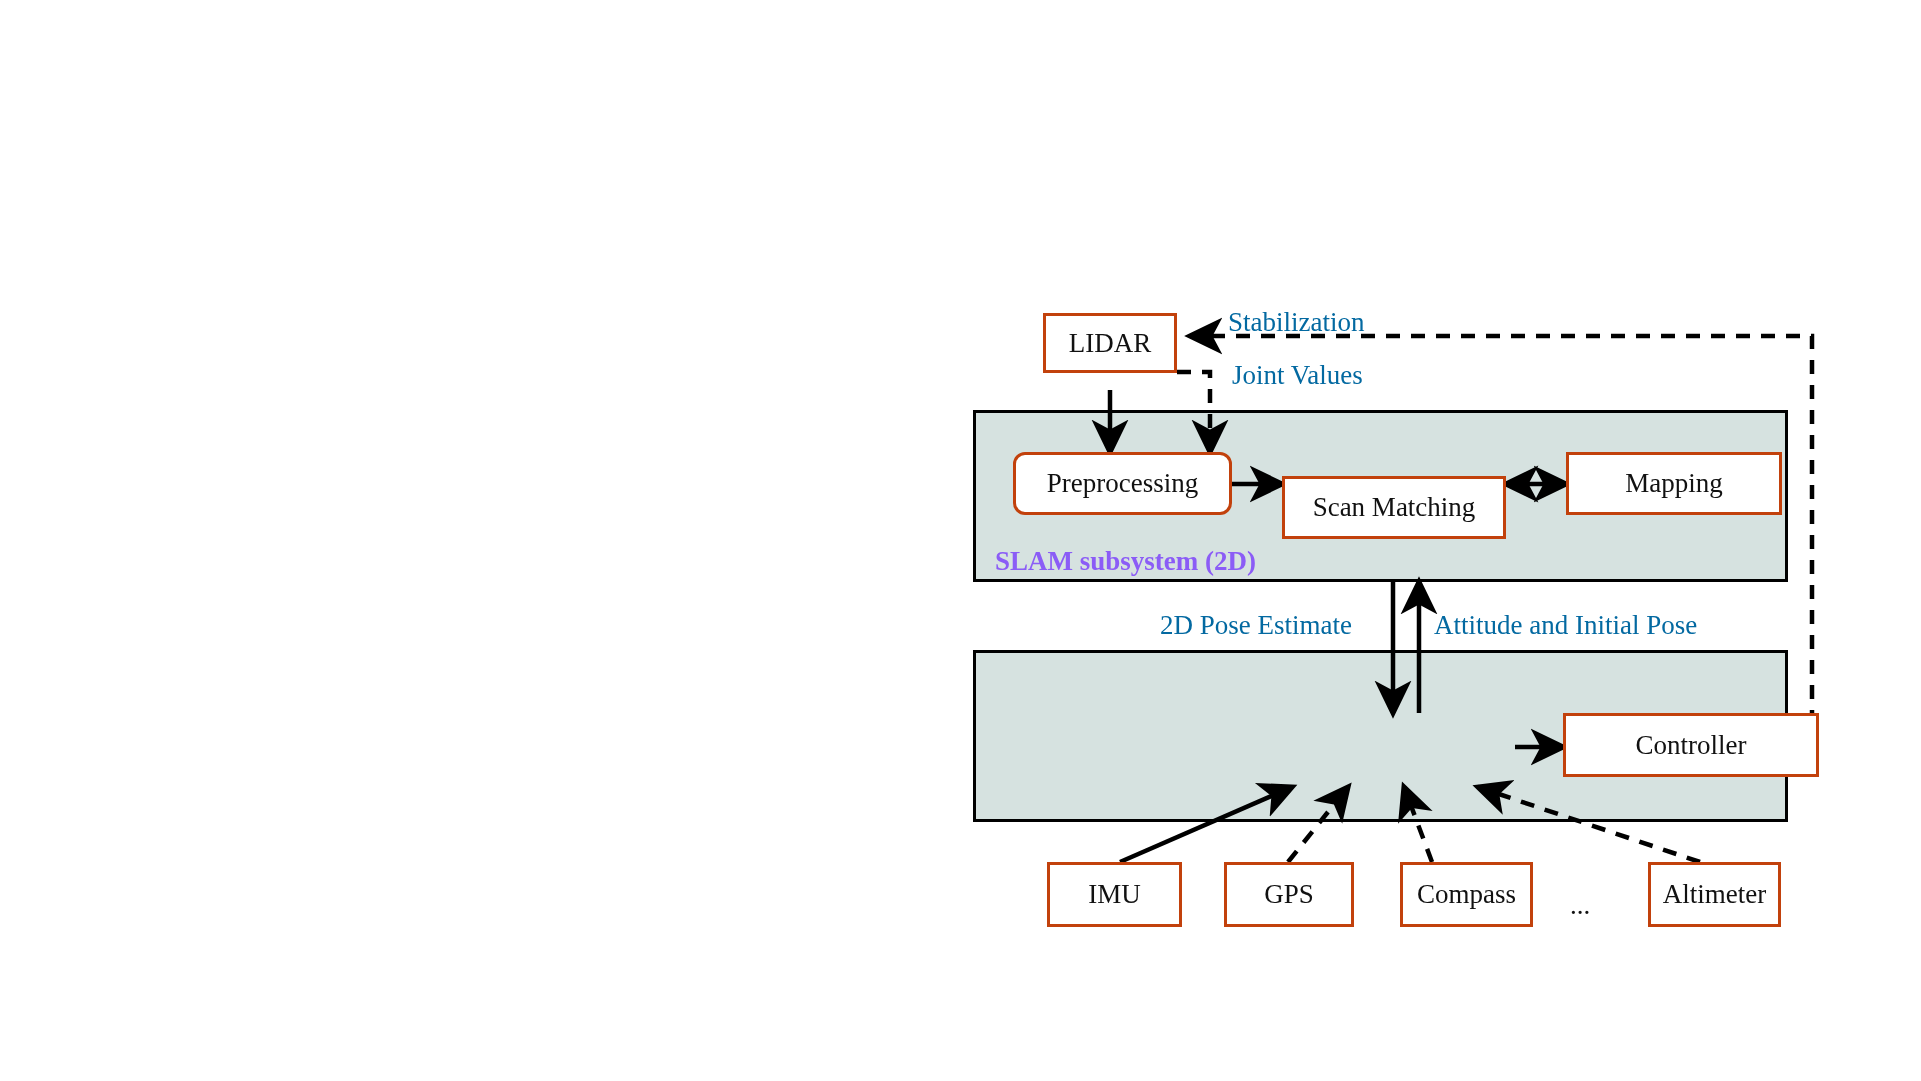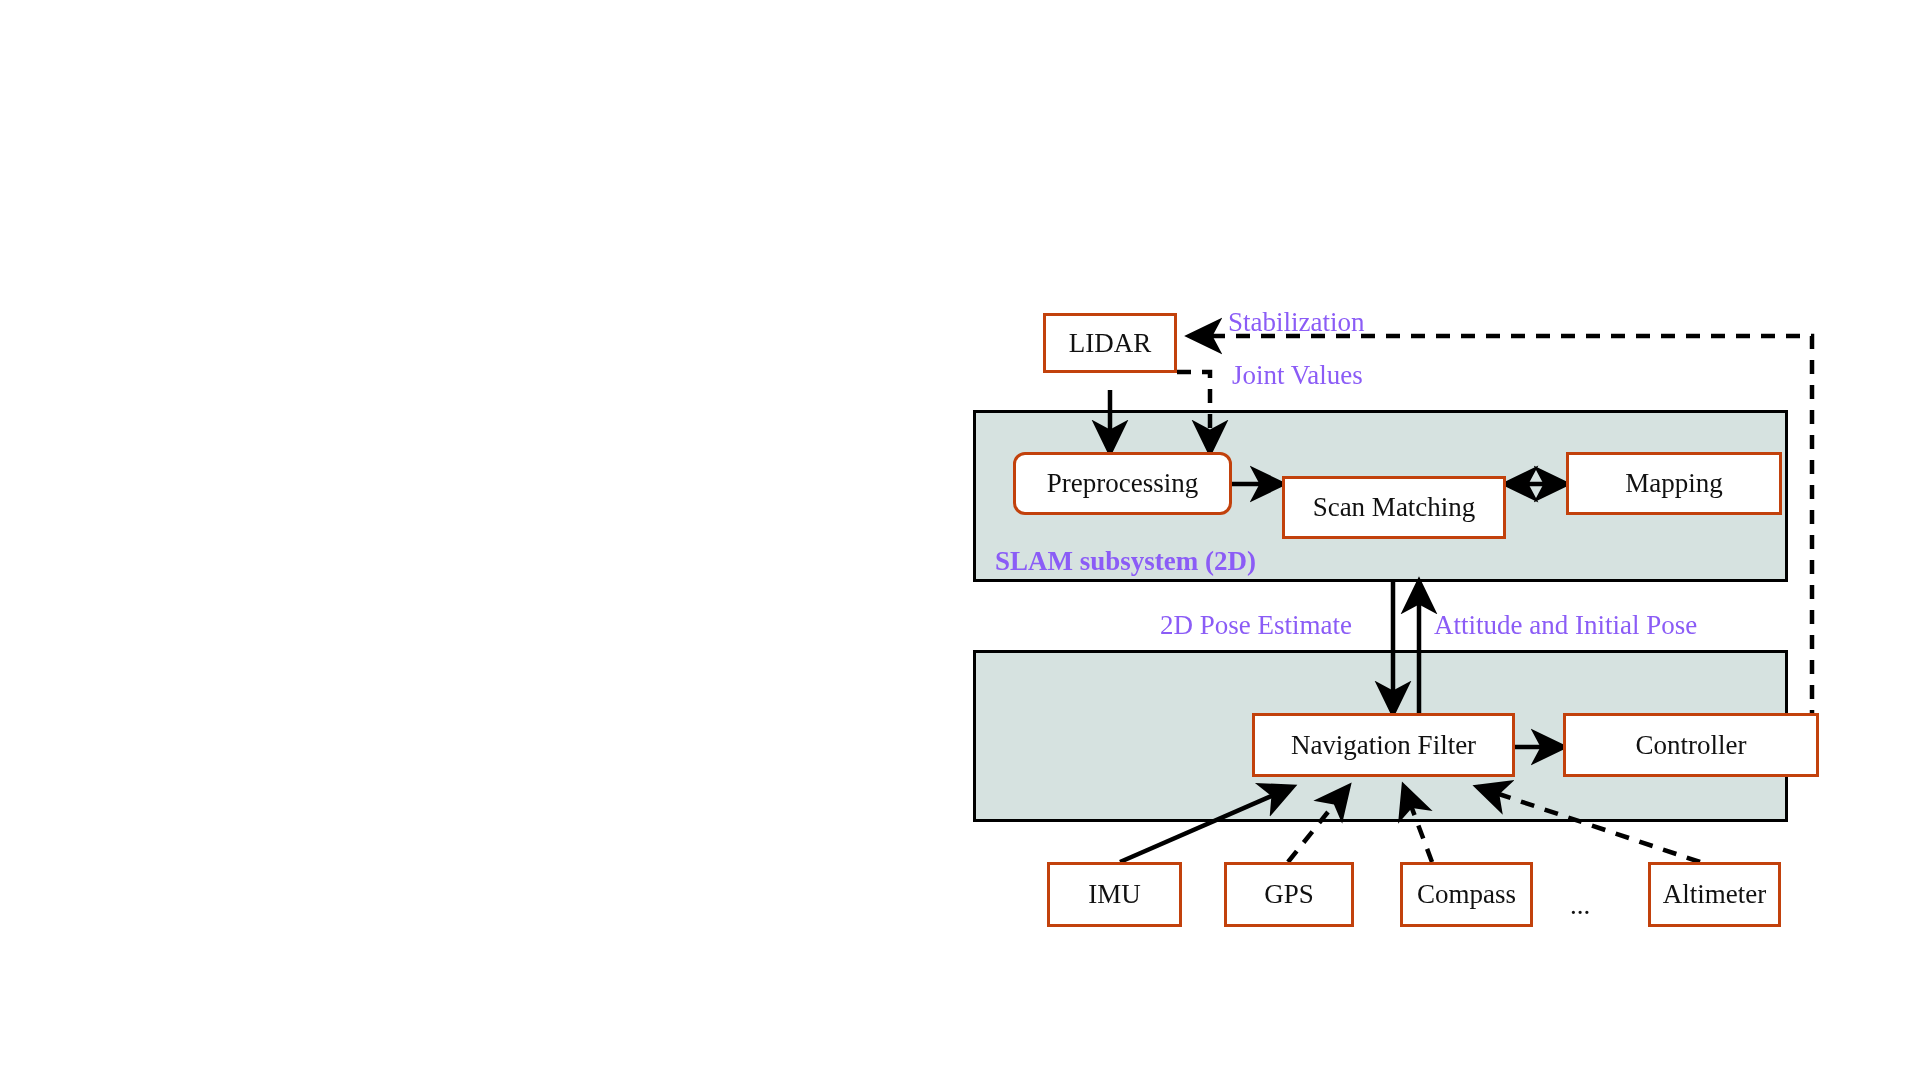--- a/index.html
+++ b/index.html
@@ -7,21 +7,21 @@
        font-family:"Liberation Serif","DejaVu Serif",serif;}
   #canvas{position:relative;width:1921px;height:1081px;background:#fff;}
   svg.layer{position:absolute;top:0;left:0;width:1921px;height:1081px;}
   .node{position:absolute;background:#ffffff;border:3px solid #c2410c;
         display:flex;align-items:center;justify-content:center;
         font-size:27px;color:#111;line-height:1;box-sizing:border-box;}
   .panel{position:absolute;background:#d6e2e0;border:3px solid #000000;
          box-sizing:border-box;}
   .panel-label{position:absolute;font-weight:bold;font-size:27px;color:#8b5cf6;
                white-space:nowrap;}
-  .edge-label{position:absolute;font-size:27px;color:#8b5cf6;white-space:nowrap;}
+  .edge-label{position:absolute;font-size:27px;color:#0369a1;white-space:nowrap;}
   .ellipsis{position:absolute;font-size:27px;color:#111;}
 </style>
 </head>
 <body>
 
 <div id="canvas">
 
   <div class="panel" style="left:973px;top:410px;width:815px;height:172px;"></div>
 
   <div class="panel" style="left:973px;top:650px;width:815px;height:172px;"></div>
@@ -70,23 +70,20 @@
   </div>
 
   <div class="node" style="left:1282px;top:452px;width:224px;height:63px;margin-top:24px;">
     <span>Scan Matching</span>
   </div>
 
   <div class="node" style="left:1566px;top:452px;width:216px;height:63px;">
     <span>Mapping</span>
   </div>
 
-  <div class="node" style="left:1252px;top:713px;width:263px;height:64px;">
-    <span>Navigation Filter</span>
-  </div>
 
   <div class="node" style="left:1563px;top:713px;width:256px;height:64px;">
     <span>Controller</span>
   </div>
 
   <div class="node" style="left:1224px;top:862px;width:130px;height:65px;">
     <span>GPS</span>
   </div>
 
   <div class="node" style="left:1047px;top:862px;width:135px;height:65px;">

